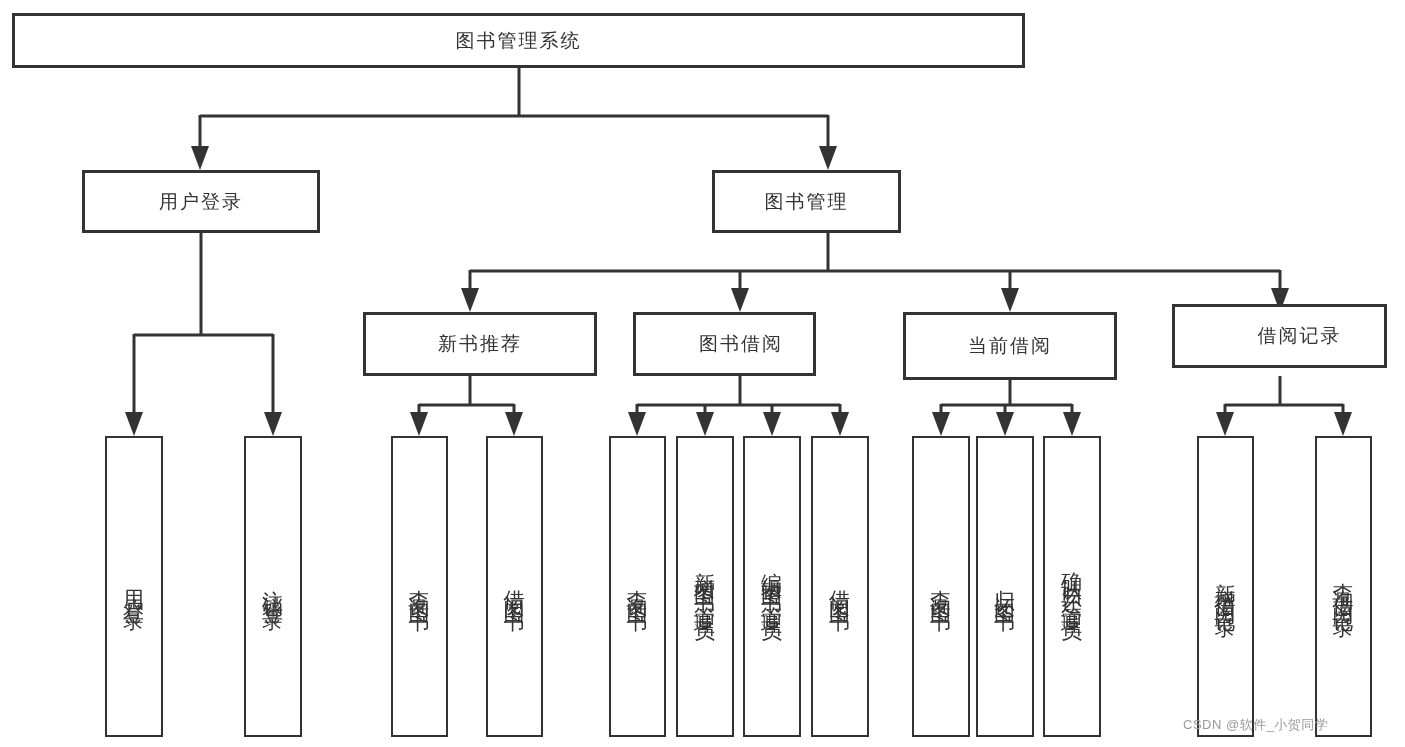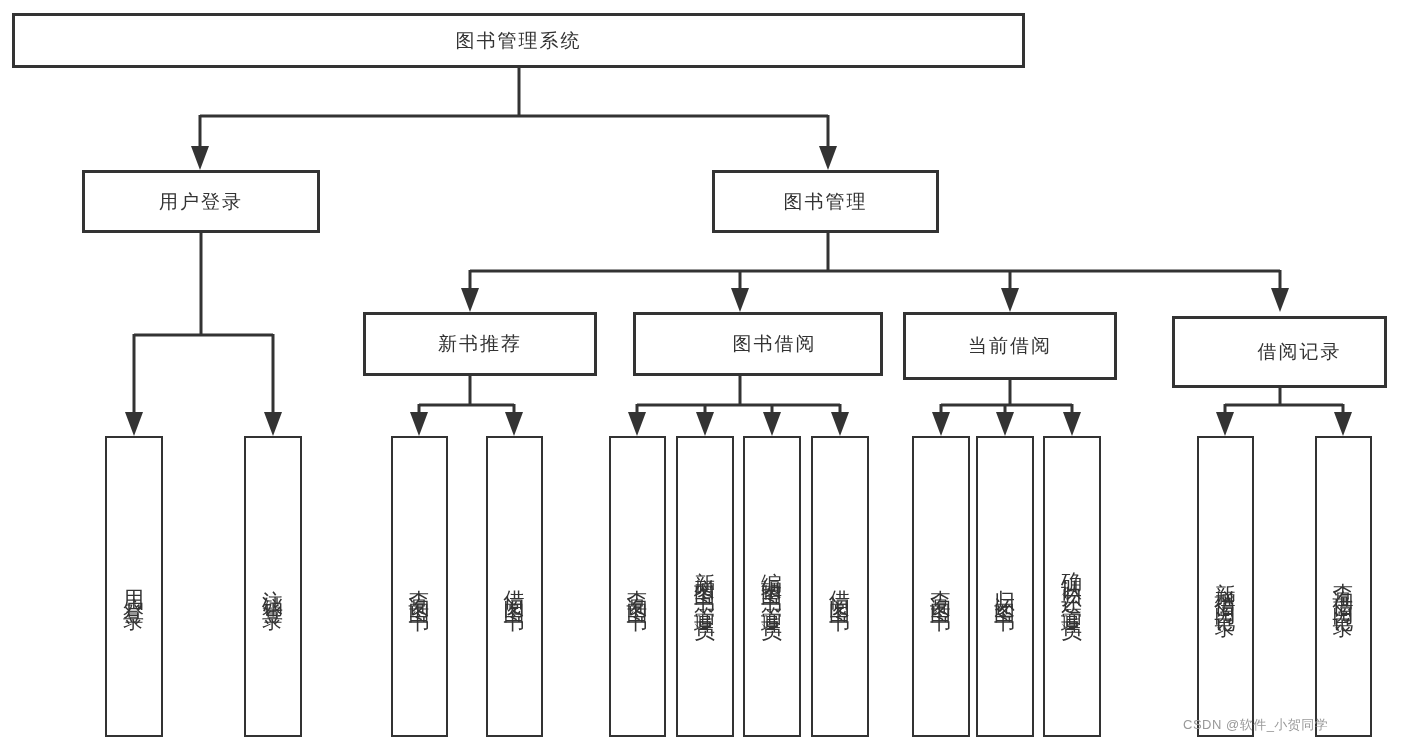--- a/index.html
+++ b/index.html
@@ -135,34 +135,34 @@
     </g>
   </svg>
 
   <div class="box root" style="left:12px;top:13px;width:1013px;height:55px;">
     <span class="lbl">图书管理系统</span>
   </div>
 
   <div class="box" style="left:82px;top:170px;width:238px;height:63px;">
     <span class="lbl">用户登录</span>
   </div>
-  <div class="box" style="left:712px;top:170px;width:227px;height:63px;">
+  <div class="box" style="left:712px;top:170px;width:189px;height:63px;">
     <span class="lbl">图书管理</span>
   </div>
 
   <div class="box" style="left:363px;top:312px;width:234px;height:64px;">
     <span class="lbl">新书推荐</span>
   </div>
-  <div class="box" style="left:633px;top:312px;width:250px;height:64px;padding-left:33px;">
+  <div class="box" style="left:633px;top:312px;width:183px;height:64px;padding-left:33px;">
     <span class="lbl">图书借阅</span>
   </div>
   <div class="box" style="left:903px;top:312px;width:214px;height:68px;">
     <span class="lbl">当前借阅</span>
   </div>
-  <div class="box" style="left:1172px;top:316px;width:215px;height:72px;padding-left:40px;">
+  <div class="box" style="left:1172px;top:304px;width:215px;height:64px;padding-left:40px;">
     <span class="lbl">借阅记录</span>
   </div>
 
   <div class="box leaf" style="left:105px;top:436px;width:58px;height:301px;">
     <span class="lbl">用户登录</span>
   </div>
   <div class="box leaf" style="left:244px;top:436px;width:58px;height:301px;">
     <span class="lbl">注销登录</span>
   </div>
 

